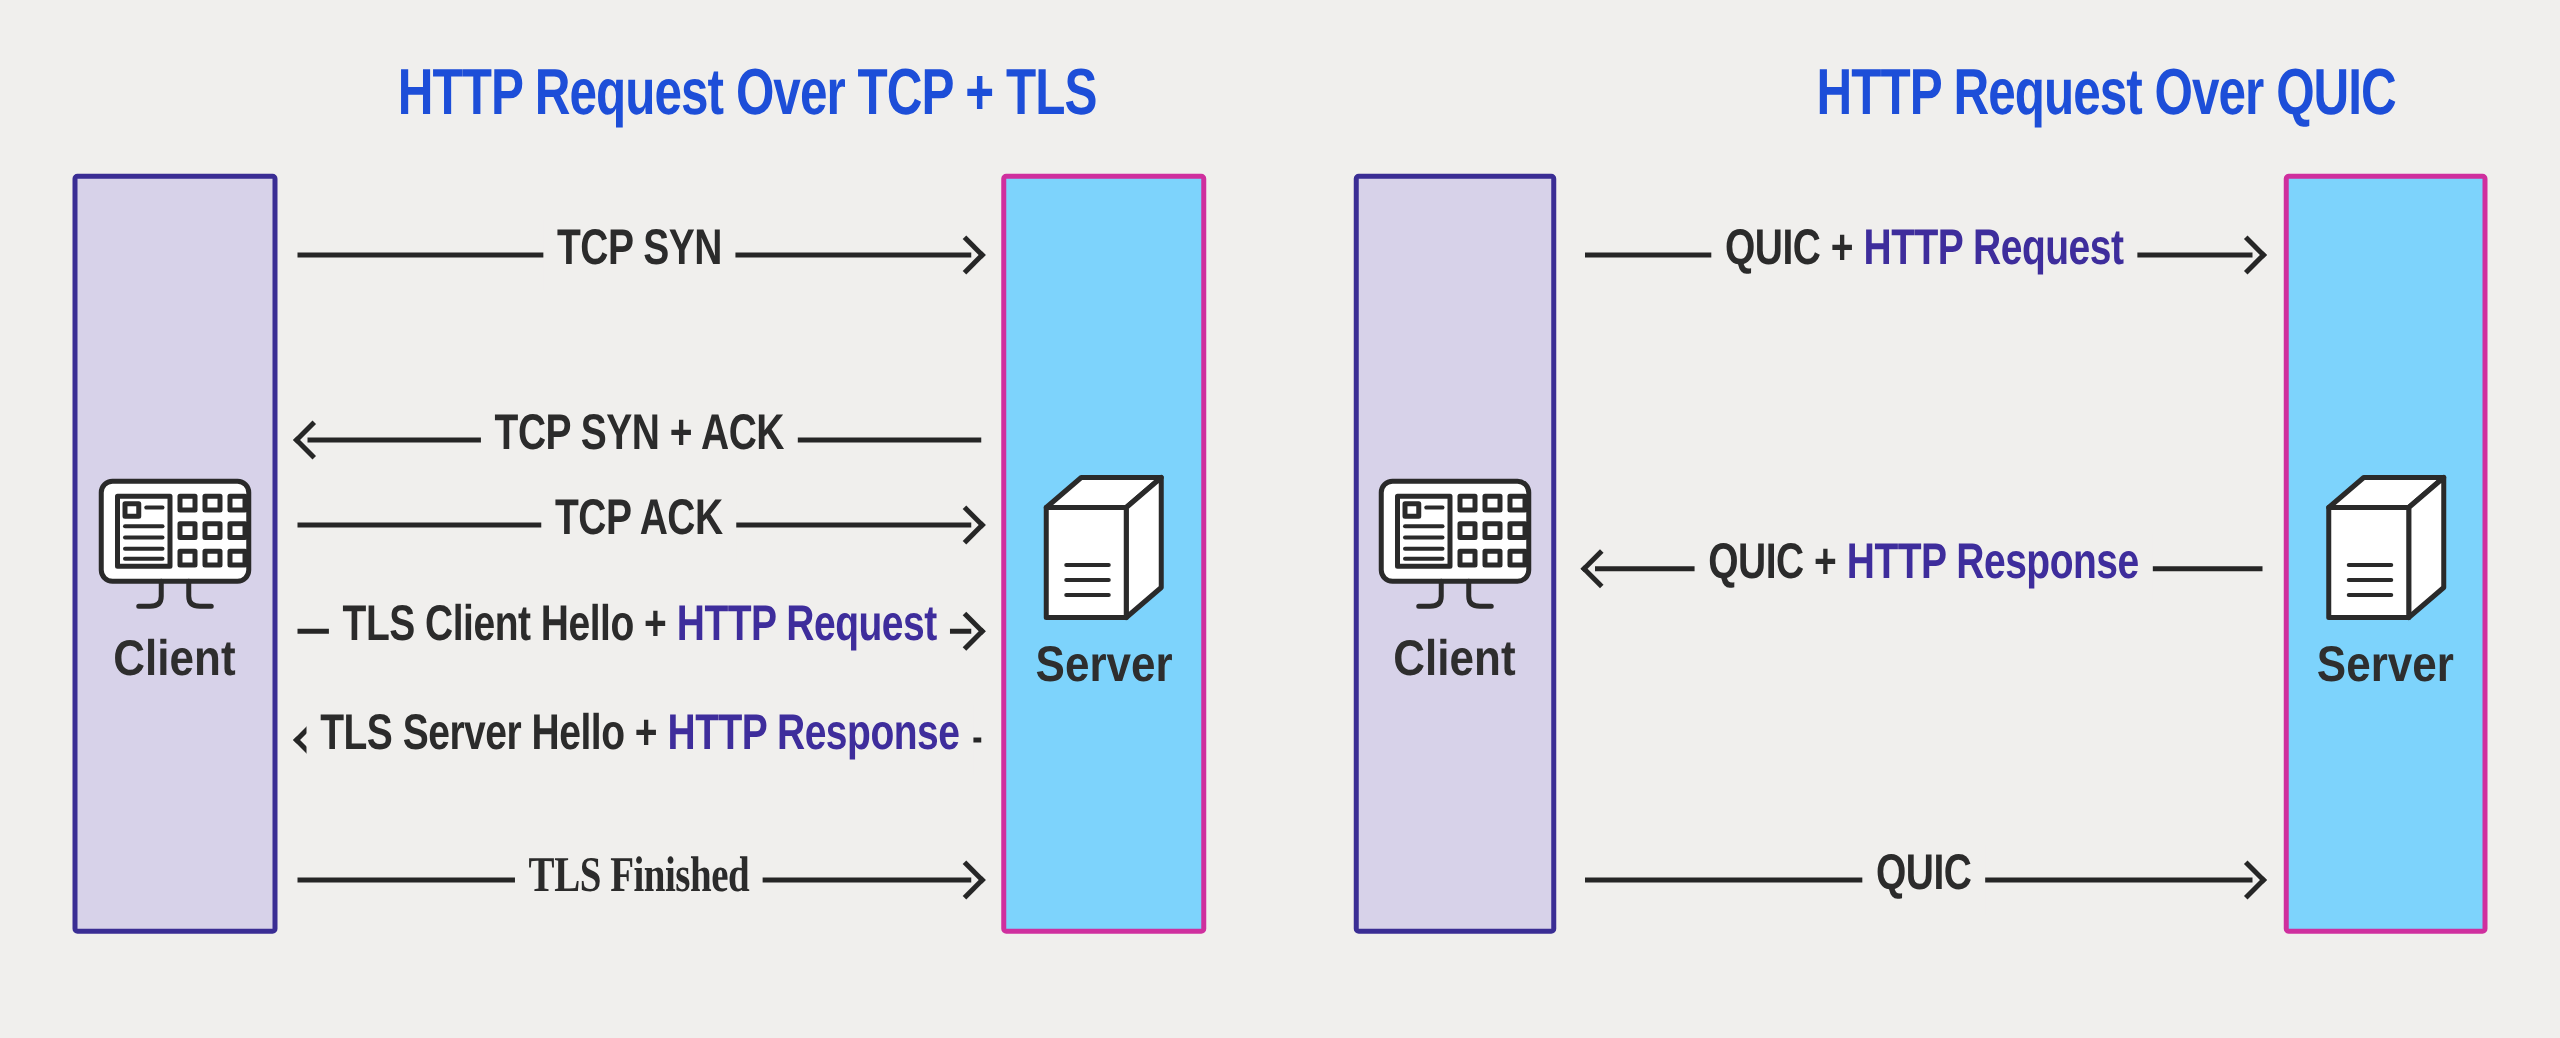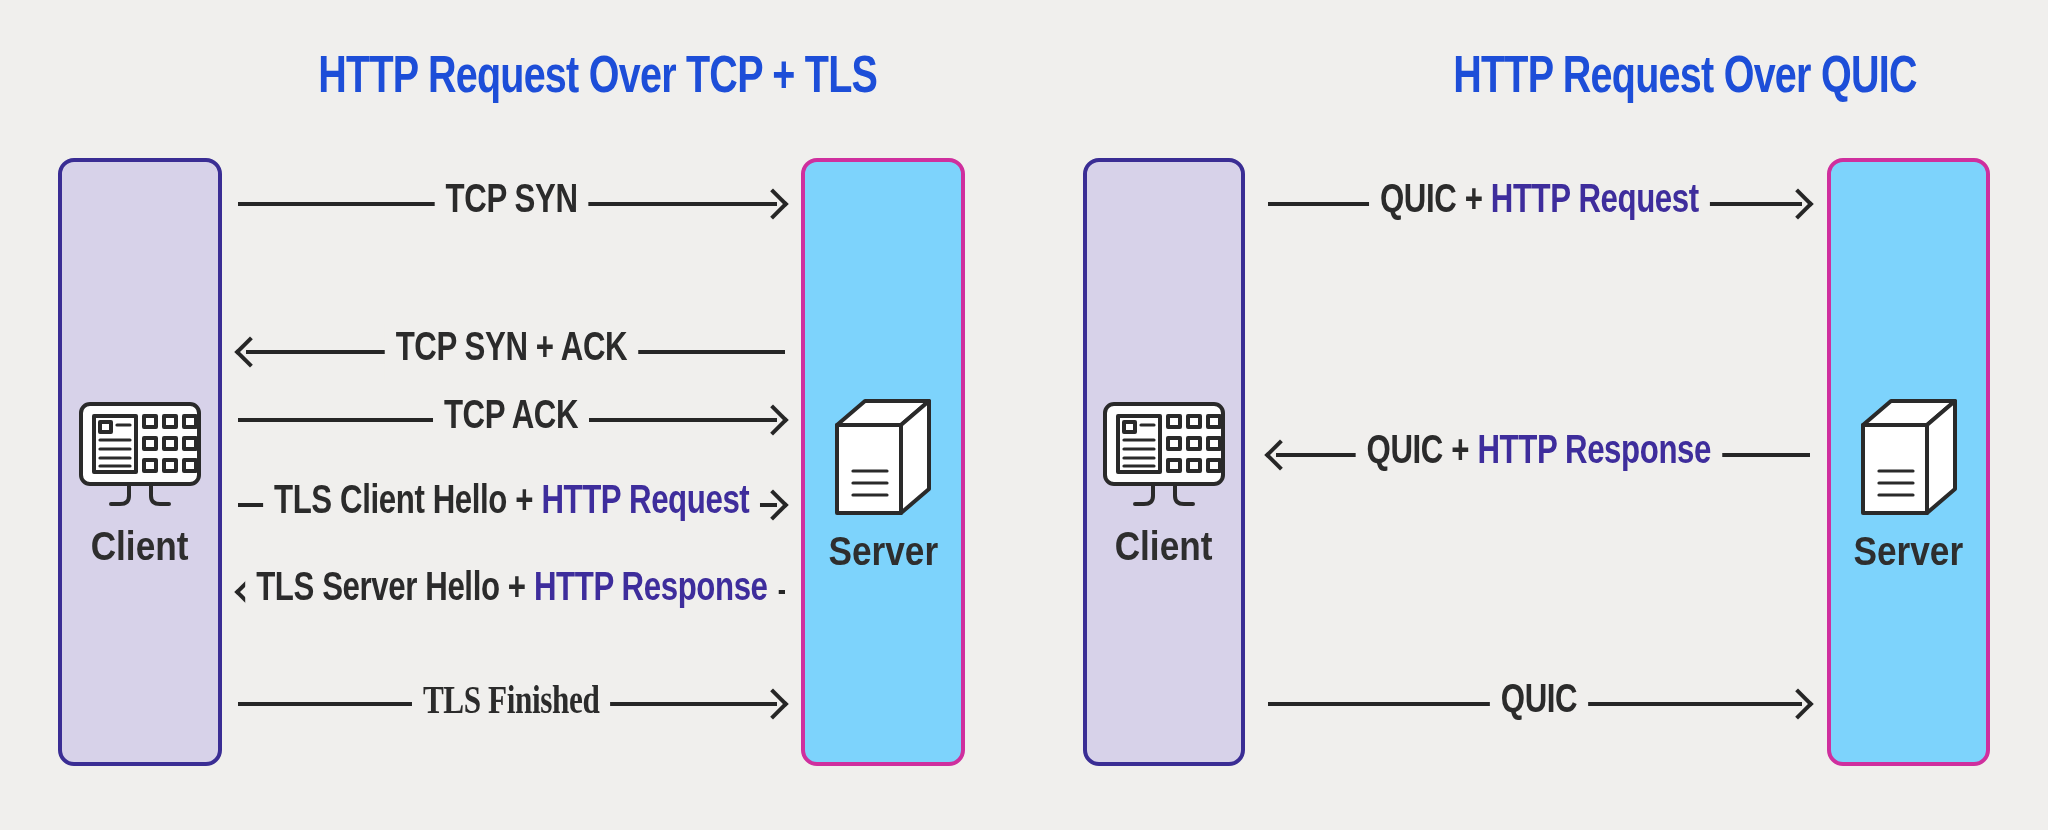--- a/index.html
+++ b/index.html
@@ -12,22 +12,22 @@
   .diagram-title{
     position:absolute;top:44px;height:60px;line-height:60px;
     text-align:right;font-size:52px;font-weight:bold;color:#1d4ed8;
     letter-spacing:-1px;white-space:nowrap;
   }
   .diagram-title .squeeze{display:inline-block;transform:scaleX(0.76);transform-origin:center;}
   #title-left{left:58px;width:907px;}
   #title-right{left:1083px;width:907px;}
 
   .actor-box{
-    position:absolute;top:158px;height:608px;width:164px;
-    border-radius:16px;box-sizing:border-box;
+    position:absolute;top:139px;height:608px;width:164px;
+    border-radius:4px;box-sizing:border-box;
     display:flex;flex-direction:column;align-items:center;justify-content:center;
   }
   .actor-box .inner{display:flex;flex-direction:column;align-items:center;transform:translateY(22px);}
   .actor-client{background:#d7d2e9;border:4px solid #3a2d94;}
   .actor-server{background:#7dd3fc;border:4px solid #cf2f9e;}
   #client-left{left:58px;}
   #server-left{left:801px;width:164px;}
   #client-right{left:1083px;width:162px;}
   #server-right{left:1827px;width:163px;}
   .actor-label{

